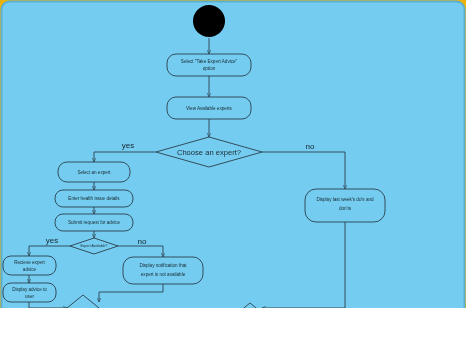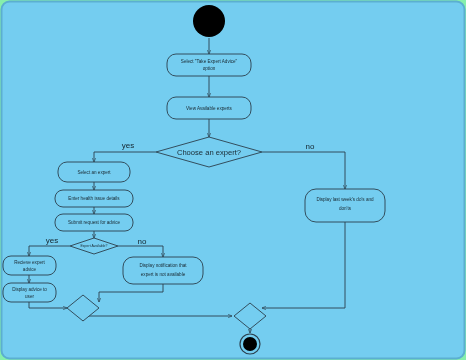--- a/index.html
+++ b/index.html
@@ -5,23 +5,23 @@
 <style>
   html, body {
     margin: 0;
     padding: 0;
     background: #ffffff;
     font-family: "Liberation Sans", sans-serif;
   }
   #canvas-wrap {
     position: relative;
     width: 466px;
-    height: 360px;
+    height: 308px;
     overflow: hidden;
-    background: #86efac;
+    background: #eab308;
   }
   #diagram-canvas {
     position: absolute;
     left: 0;
     top: 0;
     width: 466px;
     height: 360px;
     display: block;
   }
   .diagram-svg {

